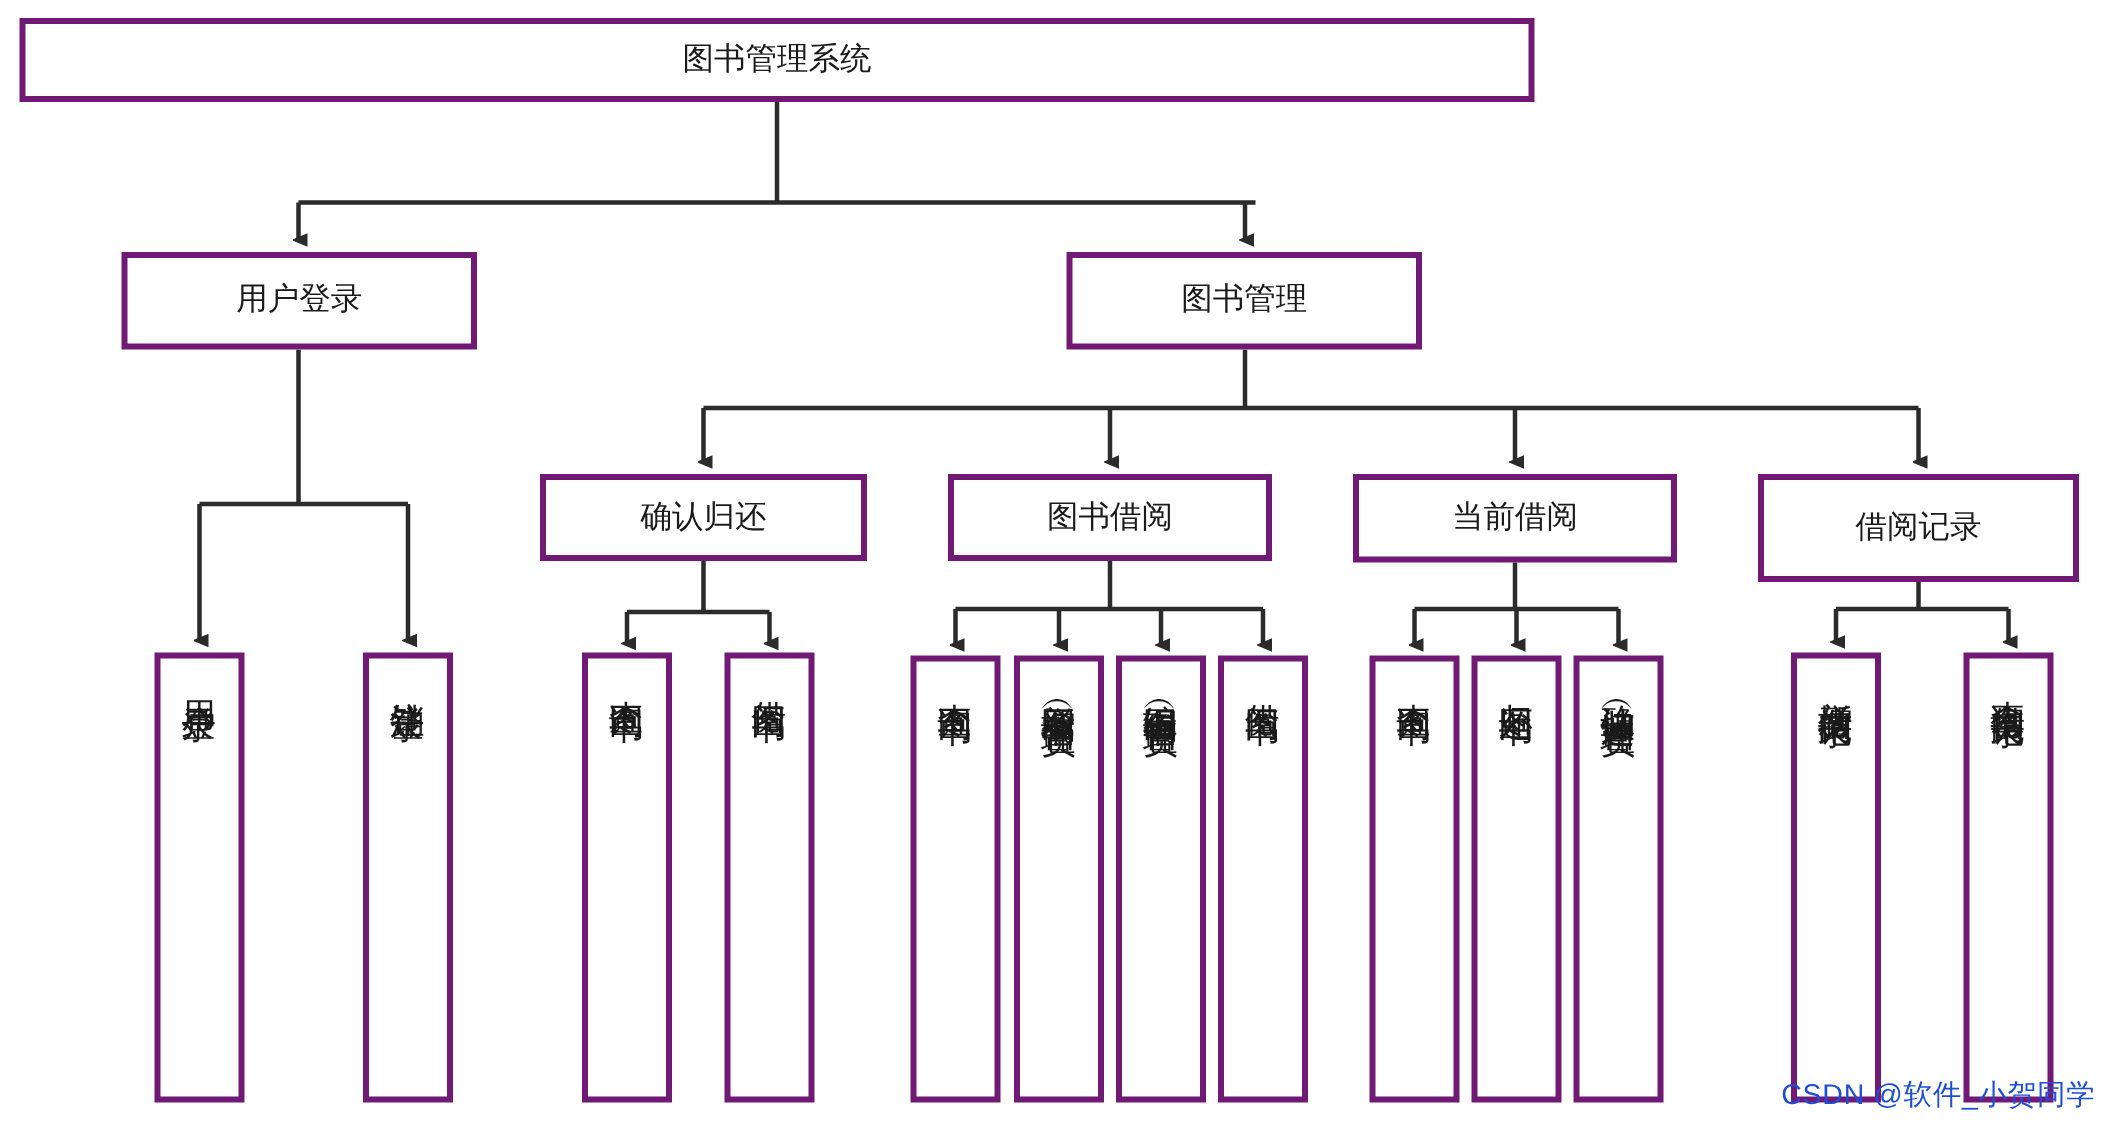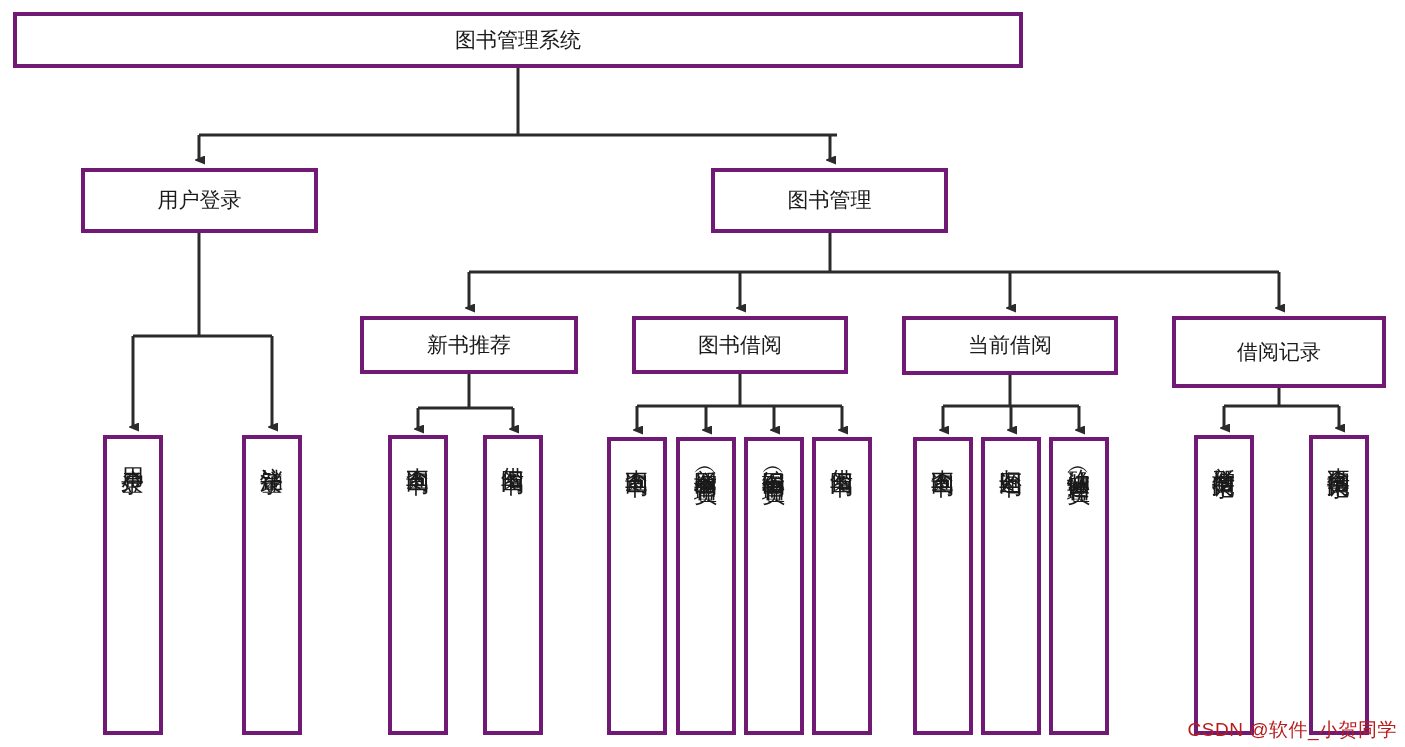--- a/index.html
+++ b/index.html
@@ -57,21 +57,21 @@
     line-height: 1.05;
     white-space: nowrap;
     height: auto;
     max-height: 280px;
   }
   .watermark {
     position: absolute;
     right: 8px;
     bottom: 4px;
     font-size: 19px;
-    color: #b91c1c;
+    color: #1d4ed8;
     white-space: nowrap;
     letter-spacing: 0.5px;
   }
 </style>
 </head>
 <body>
 
 <div id="canvas">
 
   <svg class="connectors" viewBox="0 0 1405 747" xmlns="http://www.w3.org/2000/svg">
@@ -129,21 +129,21 @@
   </div>
 
   <div class="node h" style="left:81px; top:168px; width:237px; height:65px;">
     <span class="label">用户登录</span>
   </div>
   <div class="node h" style="left:711px; top:168px; width:237px; height:65px;">
     <span class="label">图书管理</span>
   </div>
 
   <div class="node h" style="left:360px; top:316px; width:218px; height:58px;">
-    <span class="label">新书推荐</span>
+    <span class="label">确认归还</span>
   </div>
   <div class="node h" style="left:632px; top:316px; width:216px; height:58px;align-items:center;">
     <span class="label">图书借阅</span>
   </div>
   <div class="node h" style="left:902px; top:316px; width:216px; height:59px;">
     <span class="label">当前借阅</span>
   </div>
   <div class="node h" style="left:1172px; top:316px; width:214px; height:72px;">
     <span class="label">借阅记录</span>
   </div>

